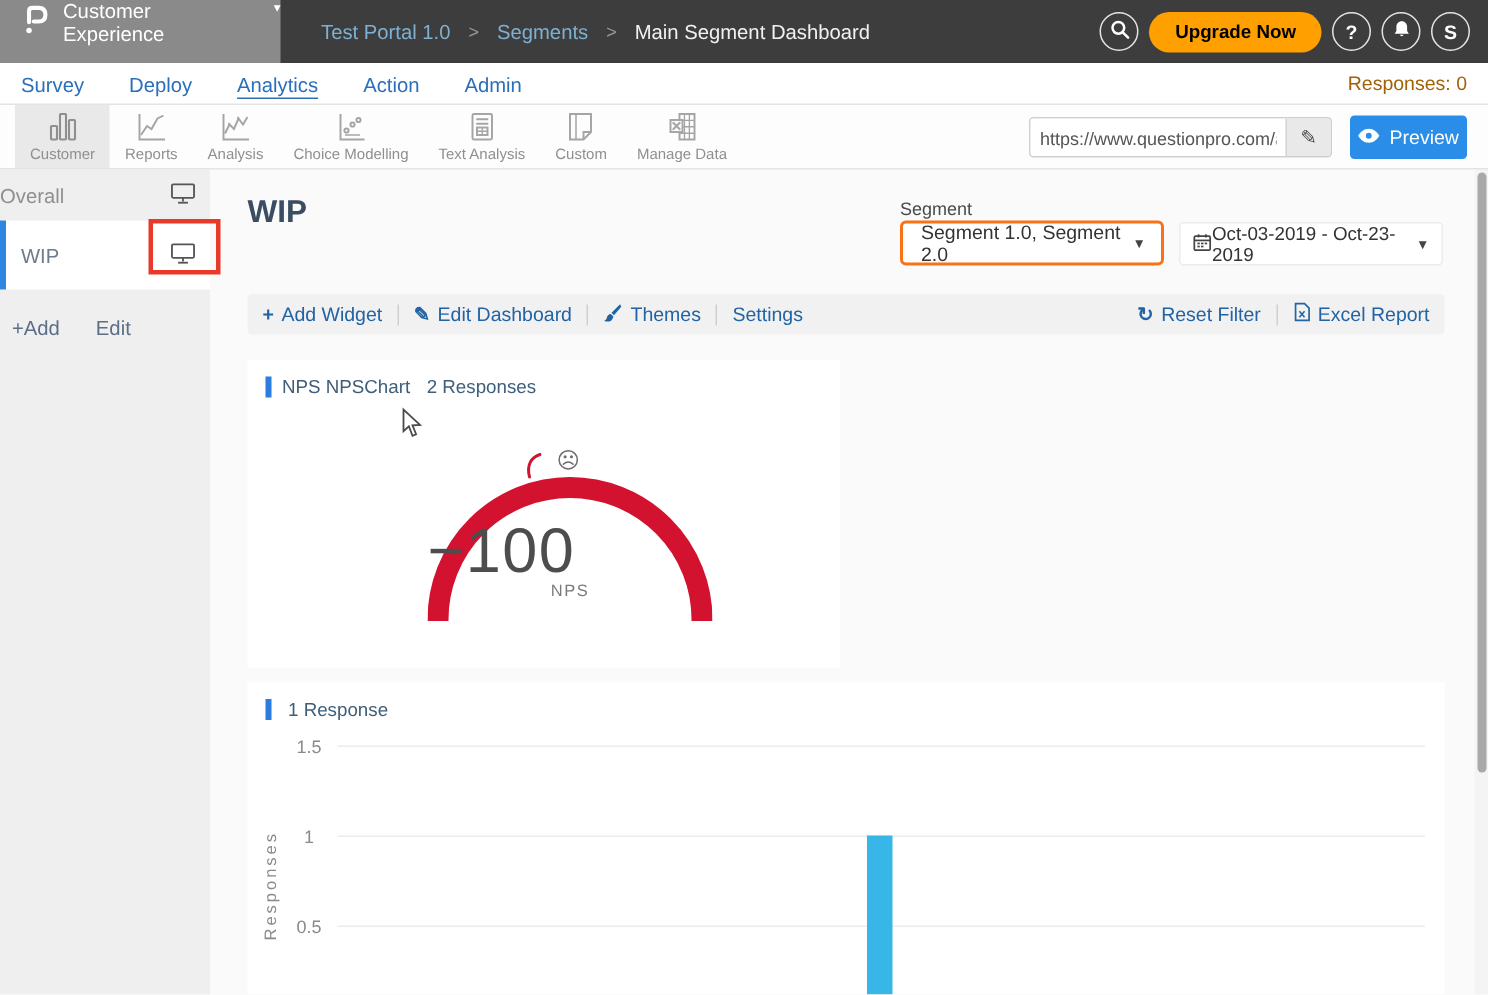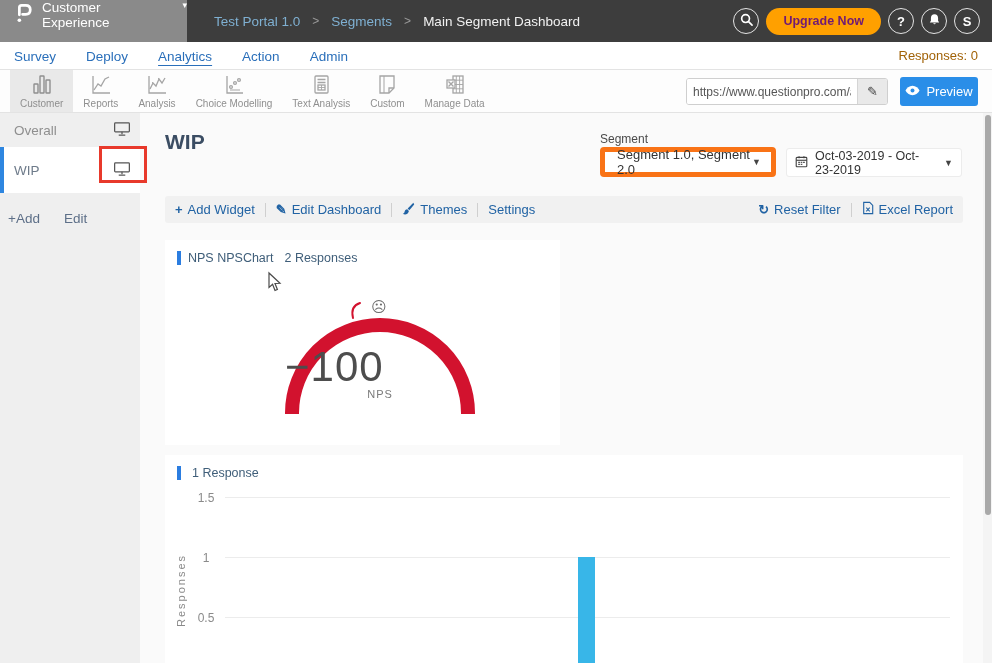--- a/index.html
+++ b/index.html
@@ -13,21 +13,21 @@
               display:flex; align-items:flex-start; gap:9px; padding-left:13px; }
   .hdr-product { color:#fff; font-size:13.5px; }
   .hdr-caret { color:#fff; font-size:9px; margin-left:2px; }
   .crumbs { position:absolute; left:214px; top:0; height:42px; display:flex; align-items:center; gap:12px; font-size:13.5px; }
   .crumb-link { color:#7fb0d2; cursor:pointer; }
   .crumb-sep { color:#9a9a9a; font-size:12px; }
   .crumb-cur { color:#f1f1f1; }
   .hdr-right { position:absolute; right:12px; top:0; height:42px; display:flex; align-items:center; gap:7px; }
   .circ { width:26px; height:26px; border:1.6px solid #e4e4e4; border-radius:50%; color:#fff;
           display:flex; align-items:center; justify-content:center; font-size:13px; font-weight:bold; cursor:pointer; }
-  .upgrade { height:27px; padding:0 17px; background:#ffa000; border-radius:14px; color:#701a75;
+  .upgrade { height:27px; padding:0 17px; background:#ffa000; border-radius:14px; color:#000000;
              font-size:12.5px; font-weight:bold; display:flex; align-items:center; cursor:pointer; }
 
   
   .nav { position:absolute; left:0; top:42px; width:992px; height:28px; background:#fff; border-bottom:1px solid #e3e3e3; z-index:29; }
   .nav-items { position:absolute; left:14px; top:0; height:28px; display:flex; gap:30px; align-items:center; }
   .nav-item { color:#2a6fba; font-size:13.5px; cursor:pointer; }
   .nav-item.active { text-decoration:underline; text-underline-offset:4px; }
   .nav-resp { position:absolute; right:14px; top:6px; color:#a16207; font-size:13px; }
 
   
@@ -41,36 +41,36 @@
             background:#fff; display:flex; overflow:hidden; }
   .urlbox input { flex:1; border:0; outline:none; font-size:12px; color:#555; padding:0 6px; font-family:"Liberation Sans",sans-serif; background:#fff; }
   .url-edit { width:30px; background:#e9e9e9; border-left:1px solid #d5d5d5; display:flex; align-items:center; justify-content:center;
               font-size:13px; color:#444; cursor:pointer; }
   .preview { position:absolute; left:900px; top:7px; width:78px; height:29px; background:#2a8ee8; border-radius:3px;
              color:#fff; font-size:13px; display:flex; align-items:center; justify-content:center; gap:6px; cursor:pointer; }
 
   
   .side { position:absolute; left:0; top:113px; width:140px; height:550px; background:#efefef; }
   .side-row { position:relative; display:flex; align-items:center; }
-  .row-overall { height:34px; padding-left:14px; color:#8f8f8f; font-size:13.5px; }
+  .row-overall { height:34px; color:#8f8f8f; font-size:13.5px; }
   .row-wip { height:46px; padding-left:14px; background:#fff; color:#6e7b8a; font-size:13.5px; }
   .row-wip .selbar { position:absolute; left:0; top:0; width:4px; height:46px; background:#2e86e0; }
   .side-mon { position:absolute; left:113px; color:#555; }
   .redbox { position:absolute; left:99px; top:33px; width:48px; height:37px; border:3px solid #e8392b; z-index:5; }
   .side-links { display:flex; gap:24px; padding:18px 0 0 8px; font-size:13.5px; color:#5d6f88; }
   .side-links span { cursor:pointer; }
 
   
   .main-title { position:absolute; left:165px; top:130px; font-size:21px; font-weight:bold; color:#3b4d63; }
   .seg-label { position:absolute; left:600px; top:132px; font-size:12px; color:#4a4a4a; }
-  .seg-dd { position:absolute; left:600px; top:147px; width:176px; height:30px; background:#fff; border:5px solid #f97316;
+  .seg-dd { position:absolute; left:600px; top:147px; width:176px; height:30px; background:#fff; border:2px solid #f97316;
             border-radius:4px; display:flex; align-items:center; padding:0 10px 0 12px; font-size:13px; color:#333; cursor:pointer; }
   .seg-dd .dd-caret { margin-left:auto; color:#444; font-size:9px; }
   .date-dd { position:absolute; left:786px; top:148px; width:176px; height:29px; background:#fff; border:1px solid #ececec;
-             border-radius:3px; display:flex; align-items:center; gap:7px; padding:0 8px; font-size:12.5px; color:#333; cursor:pointer; }
+             border-radius:3px; display:flex; align-items:center; padding:0 8px; font-size:12.5px; color:#333; cursor:pointer; }
   .date-dd .dd-caret { color:#444; font-size:9px; }
 
   .actionbar { position:absolute; left:165px; top:196px; width:798px; height:27px; background:#f1f1f1; border-radius:3px;
                display:flex; align-items:center; font-size:13px; color:#2163a4; padding:0 10px; }
   .act { display:flex; align-items:center; gap:5px; cursor:pointer; white-space:nowrap; }
   .act-sep { width:1px; height:14px; background:#cfcfcf; margin:0 10px; }
   .act-right { margin-left:auto; display:flex; align-items:center; }
   .act .ic { font-weight:bold; }
 
   

